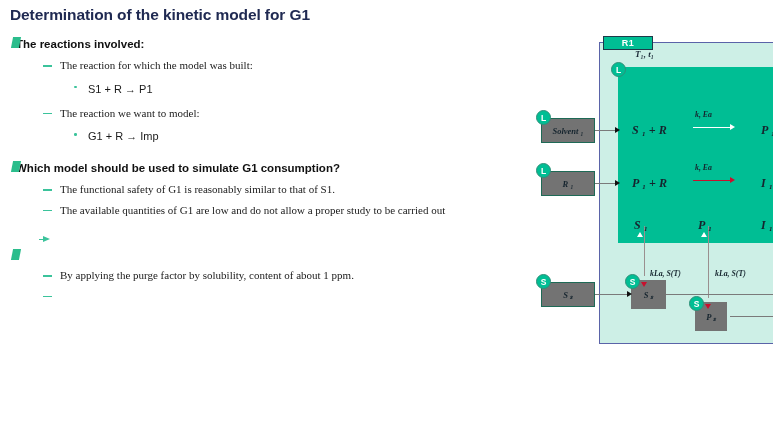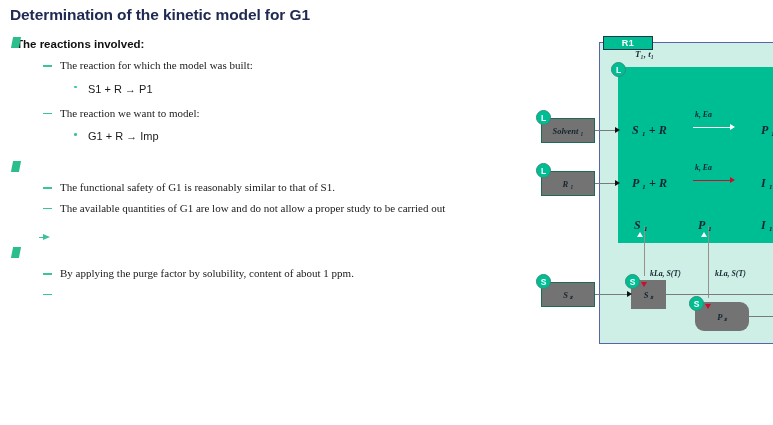--- a/index.html
+++ b/index.html
@@ -180,20 +180,21 @@
     </div>
     <div class="lvl3">
       <span class="dot"></span>
       <span class="t">G1 + R →    Imp</span>
     </div>
 
     <div class="gap"></div>
 
     <div class="lvl1">
       <span class="sq"></span>
+      <span class="t">Which model should be used to simulate G1 consumption?</span>
     </div>
 
     <div class="lvl2">
       <span class="dash"></span>
       <span class="t">The functional safety of G1 is reasonably similar to that of S1.</span>
     </div>
     <div class="lvl2">
       <span class="dash"></span>
       <span class="t">The available quantities of G1 are low and do not allow a proper study to be carried out</span>
     </div>
@@ -267,21 +268,21 @@
     <div class="vline" style="left:45px;top:190px;height:50px;"></div>
     <div class="vline" style="left:109px;top:190px;height:72px;"></div>
 
     <div class="mono-lbl small" style="left:51px;top:233px;">kLa, S(T)</div>
     <div class="mono-lbl small" style="left:116px;top:233px;">kLa, S(T)</div>
 
     <div class="ebox nb" style="left:32px;top:244px;width:35px;height:29px;">S ₛ</div>
     <div class="badge" style="left:26px;top:238px;">S</div>
     <div class="arrow-d" style="left:42px;top:246px;"></div>
 
-    <div class="ebox nb" style="left:96px;top:266px;width:54px;height:29px;border-radius:9px;">P ₛ</div>
+    <div class="ebox nb" style="left:96px;top:266px;width:32px;height:29px;">P ₛ</div>
     <div class="badge" style="left:90px;top:260px;">S</div>
     <div class="arrow-d" style="left:106px;top:268px;"></div>
 
     <div class="ebox" style="left:-58px;top:246px;width:54px;height:25px;">S ₛ</div>
     <div class="badge" style="left:-63px;top:238px;">S</div>
     <div class="hline" style="left:-4px;top:258px;width:35px;"></div>
     <div class="arrow-r" style="left:28px;top:255px;"></div>
 
     <div class="hline" style="left:67px;top:258px;width:145px;"></div>
     <div class="hline" style="left:131px;top:280px;width:81px;"></div>

